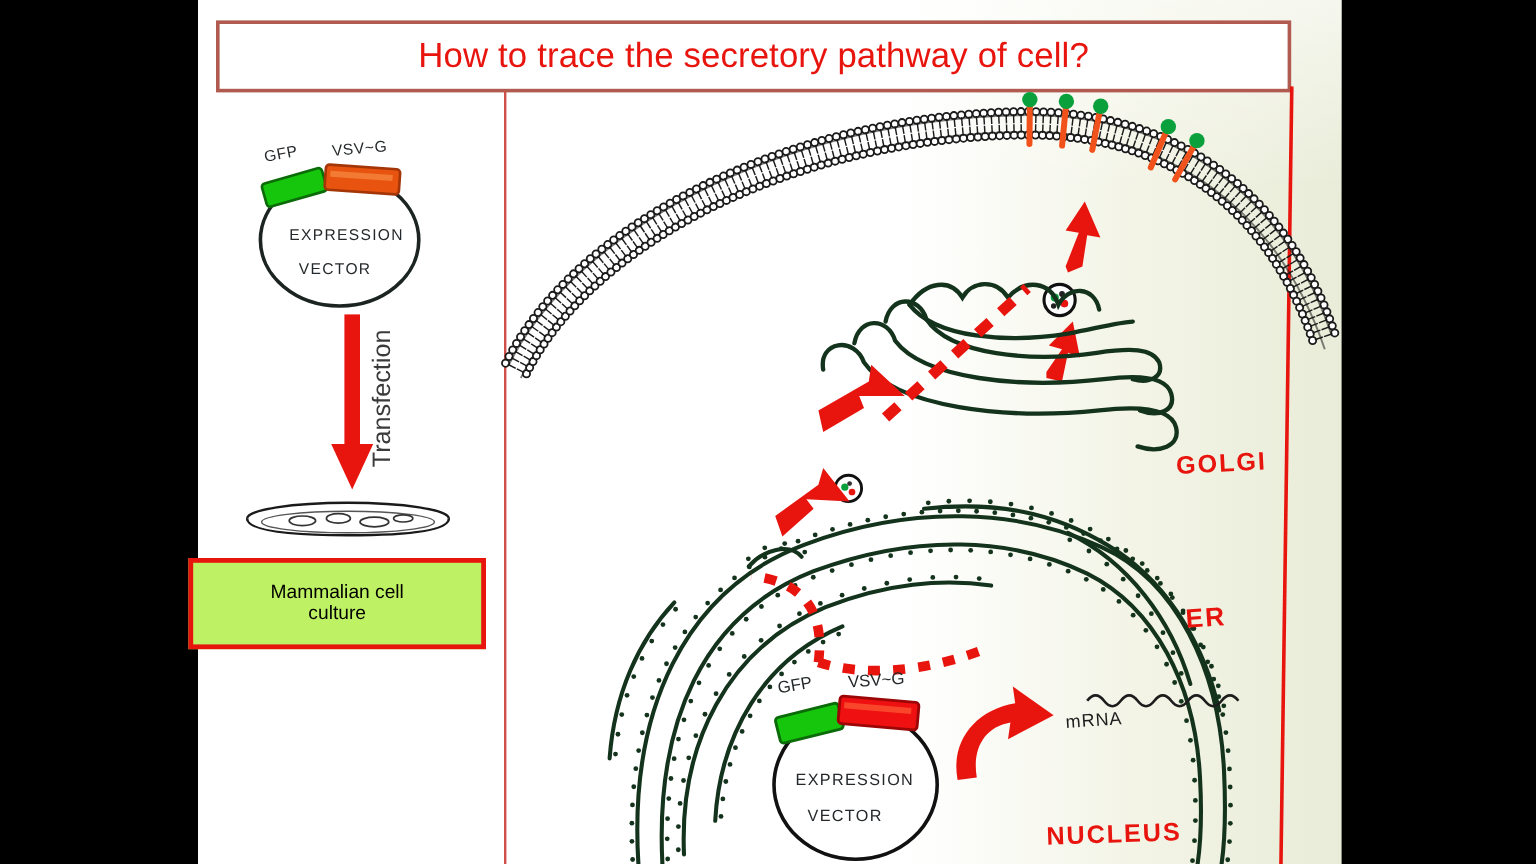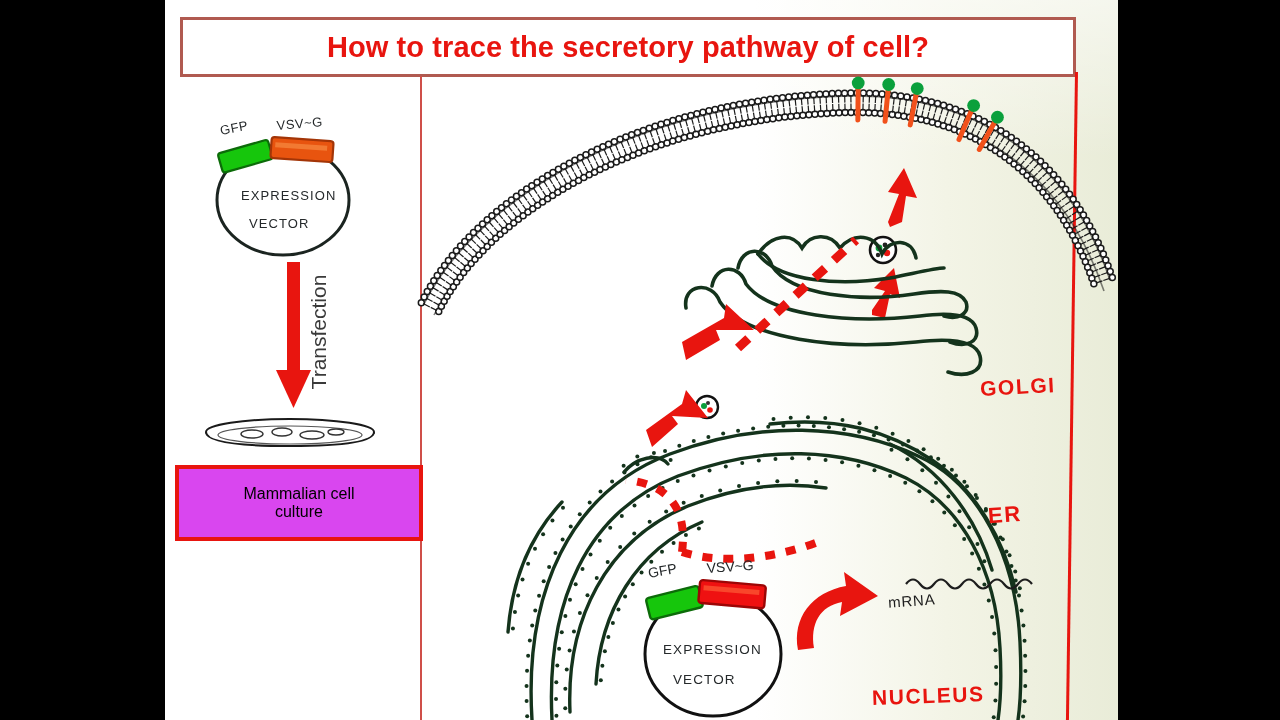--- a/index.html
+++ b/index.html
@@ -19,21 +19,21 @@
     pointer-events:none;
   }
 
   
   #titleBox{
     position:absolute;left:180px;top:17px;width:890px;height:54px;
     border:3px solid #b05a50;background:#fff;
     display:flex;align-items:center;justify-content:center;
   }
   #titleText{
-    color:#e8150f;font-weight:bold;font-size:29px;letter-spacing:.1px;
+    color:#e8150f;font-weight:normal;font-size:29px;letter-spacing:.1px;
     font-family:"Liberation Sans",sans-serif;white-space:nowrap;
   }
 
   
   .vline{position:absolute;background:#d8443c;}
   #divLeft{left:420px;top:76px;width:2px;height:644px;background:#cf4f49;}
   #divRight{left:1075px;top:72px;width:3px;height:648px;background:#e8150f;
             transform:rotate(.8deg);transform-origin:top center;}
 
   
@@ -49,22 +49,22 @@
   #transfectionLabel{
     position:absolute;left:-60px;top:58px;width:148px;
     transform:rotate(-90deg);transform-origin:center center;
     color:#3a3a3a;font-size:21px;text-align:center;white-space:nowrap;
     font-family:"Liberation Sans",sans-serif;
   }
 
   #dish{position:absolute;left:200px;top:415px;width:180px;height:45px;}
 
   #cultureBox{
-    position:absolute;left:175px;top:465px;width:240px;height:68px;
-    border:4px solid #e8150f;background:#d946ef;
+    position:absolute;left:157px;top:465px;width:240px;height:68px;
+    border:4px solid #e8150f;background:#bef264;
     display:flex;align-items:center;justify-content:center;text-align:center;
   }
 
   
   .organelleLabel{
     position:absolute;color:#e8150f;font-weight:bold;
     font-family:"Liberation Sans",sans-serif;letter-spacing:1.6px;
   }
   #golgiLabel{left:980px;top:375px;font-size:21px;transform:rotate(-3deg);}
   #erLabel{left:988px;top:502px;font-size:22px;transform:rotate(-4deg);}

